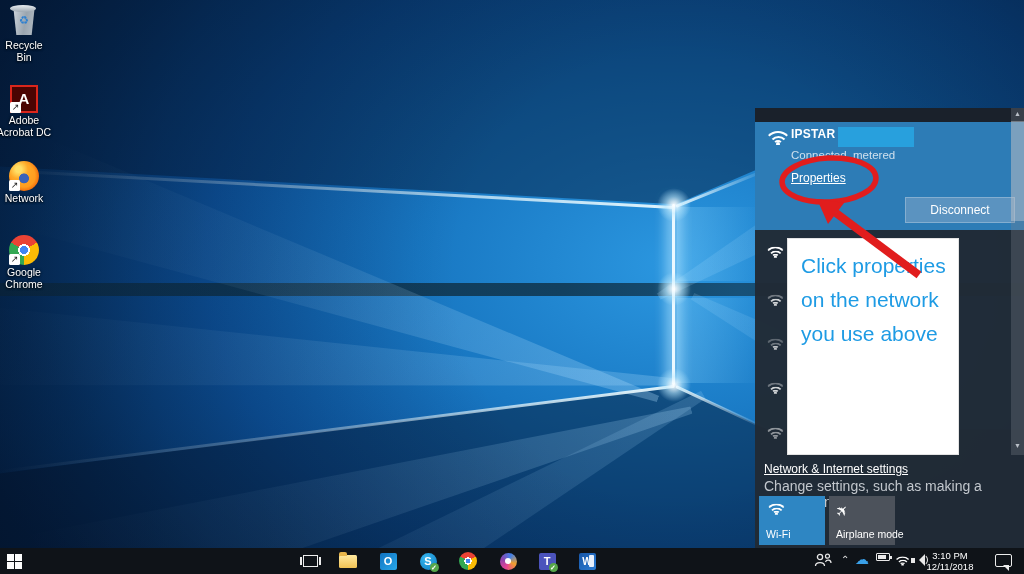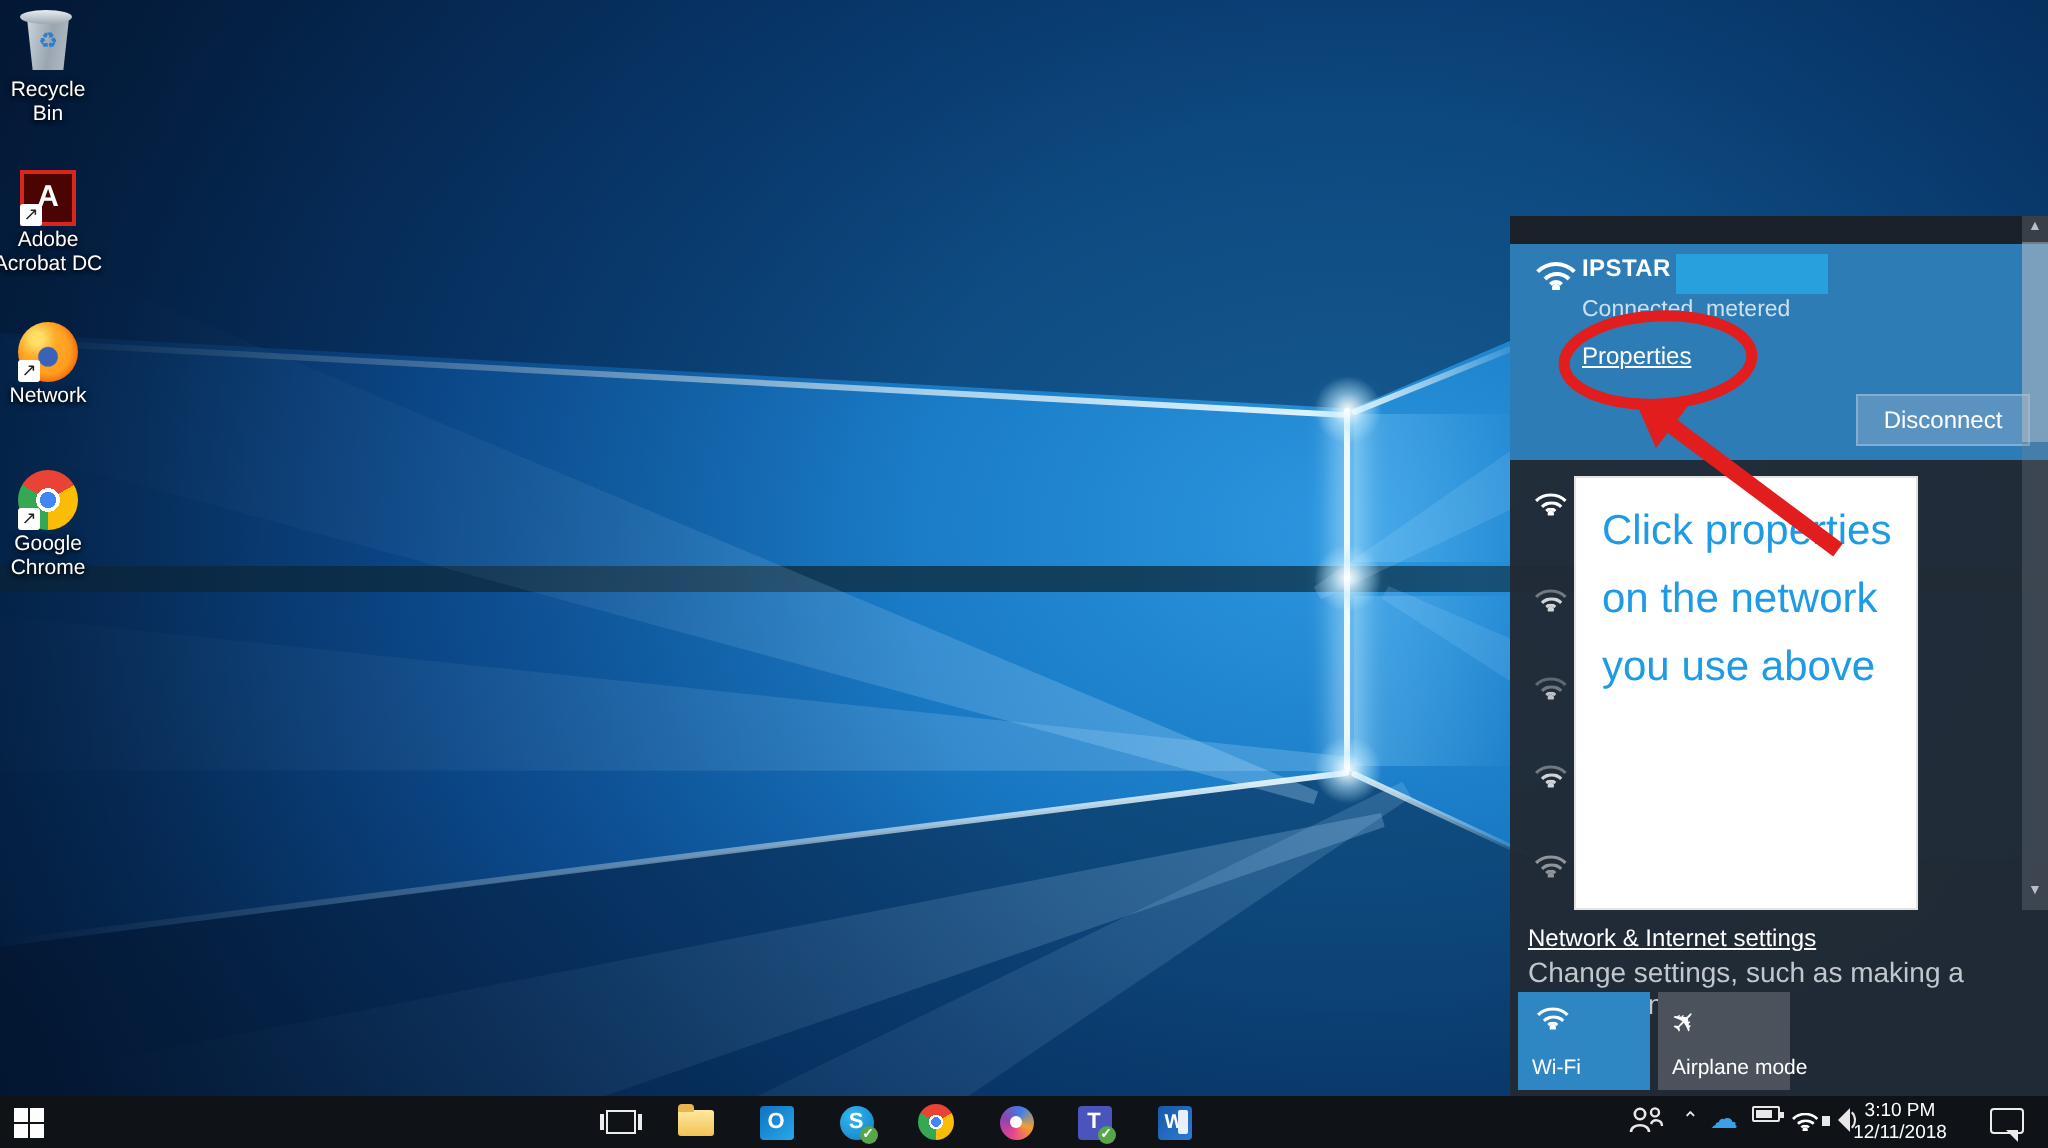--- a/index.html
+++ b/index.html
@@ -62,21 +62,21 @@
   .wifi-fan .r1 { width:28px; height:28px; left:-1px; top:2px; }
   .wifi-fan .r2 { width:19px; height:19px; left:3.5px; top:6.5px; }
   .wifi-fan .r3 { width:10px; height:10px; left:8px; top:11px; }
   .wifi-fan .dot { position:absolute; width:4px; height:4px; border-radius:50%; background:#fff; left:11px; top:13px; }
   .wifi-fan.small { transform:scale(0.8); transform-origin:top left; }
   #net-name { font-size:12px; font-weight:700; letter-spacing:0.2px; }
   #net-redact { width:76px; height:20px; background:var(--name-highlight); margin-left:3px; }
   #net-status { font-size:11.5px; color:#cfe0ed; margin-top:3px; }
   #properties-link { position:absolute; left:36px; top:49px; font-size:12px; color:#fff;
     text-decoration:underline; cursor:pointer; }
-  #disconnect-btn { position:absolute; right:9px; top:75px; width:87px; height:26px;
+  #disconnect-btn { position:absolute; right:9px; top:75px; width:110px; height:26px;
     background:var(--disconnect-button); border:1px solid rgba(255,255,255,0.25); color:#fff;
     font-size:12px; font-family:"Liberation Sans",sans-serif; cursor:pointer; }
   .net-row { position:absolute; left:10px; }
   #flyout-footer-link { position:absolute; left:9px; top:354px; font-size:12px; color:#fff;
     text-decoration:underline; cursor:pointer; }
   #flyout-footer-desc { position:absolute; left:9px; top:370px; font-size:14px; color:#c2c7cd; }
   .qtile { position:absolute; top:388px; width:66px; height:49px; background:#4c525b; cursor:pointer; }
   .qtile.active { background:var(--wifi-tile); }
   .qtile .ticon { position:absolute; left:7px; top:6px; height:18px; color:#fff; }
   .qtile .tlabel { position:absolute; left:7px; bottom:5px; font-size:10.5px; color:#fff; white-space:nowrap; }

